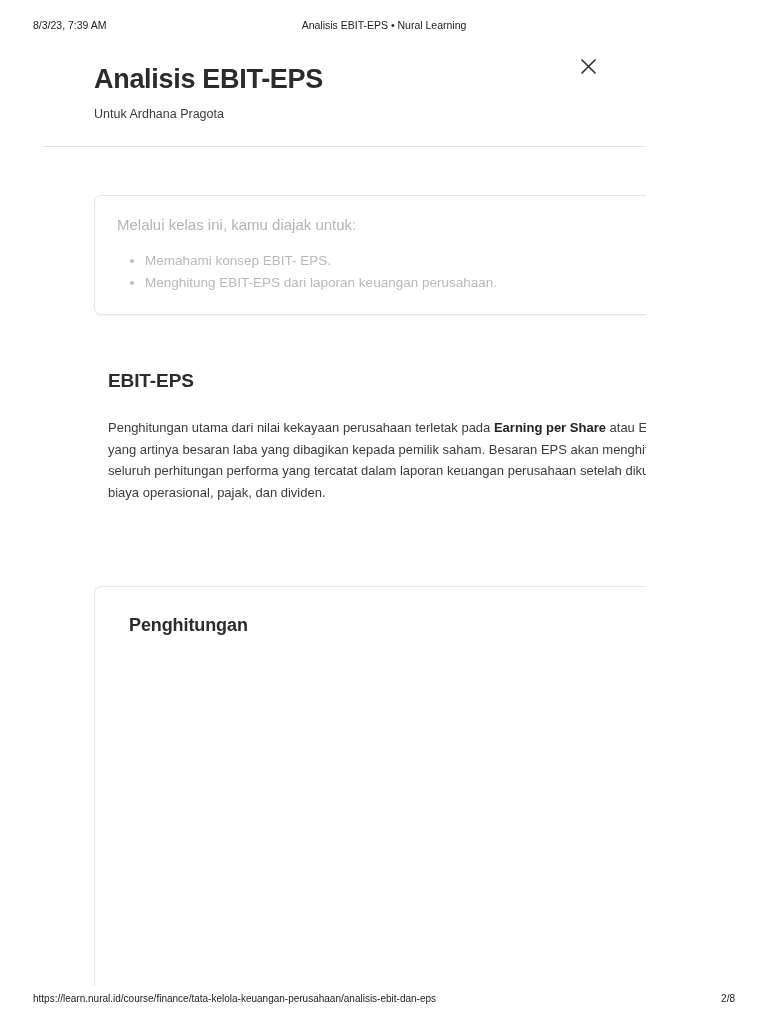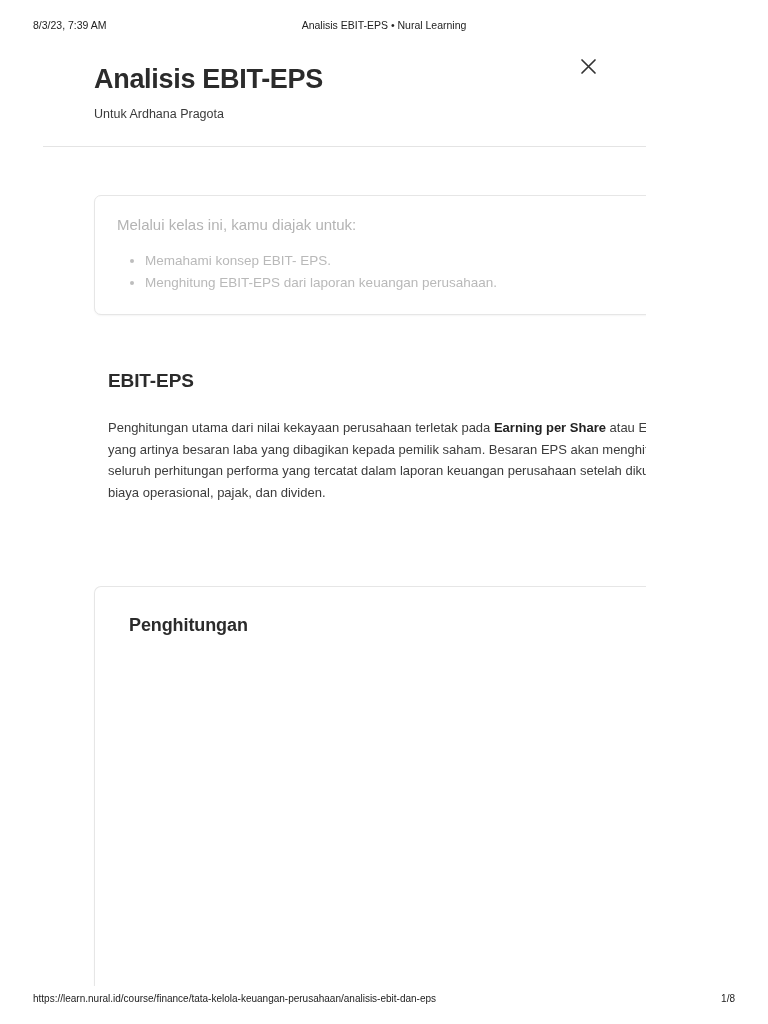--- a/index.html
+++ b/index.html
@@ -250,14 +250,14 @@
     <div class="card-inner">
       <h2 class="section-heading">Penghitungan</h2>
       <div class="figure-placeholder"></div>
     </div>
   </div>
 
 </div>
 
 <div class="print-footer">
   <span class="pf-left">https://learn.nural.id/course/finance/tata-kelola-keuangan-perusahaan/analisis-ebit-dan-eps</span>
-  <span class="pf-right">1/8</span>
+  <span class="pf-right">2/8</span>
 </div>
 
 </body></html>

